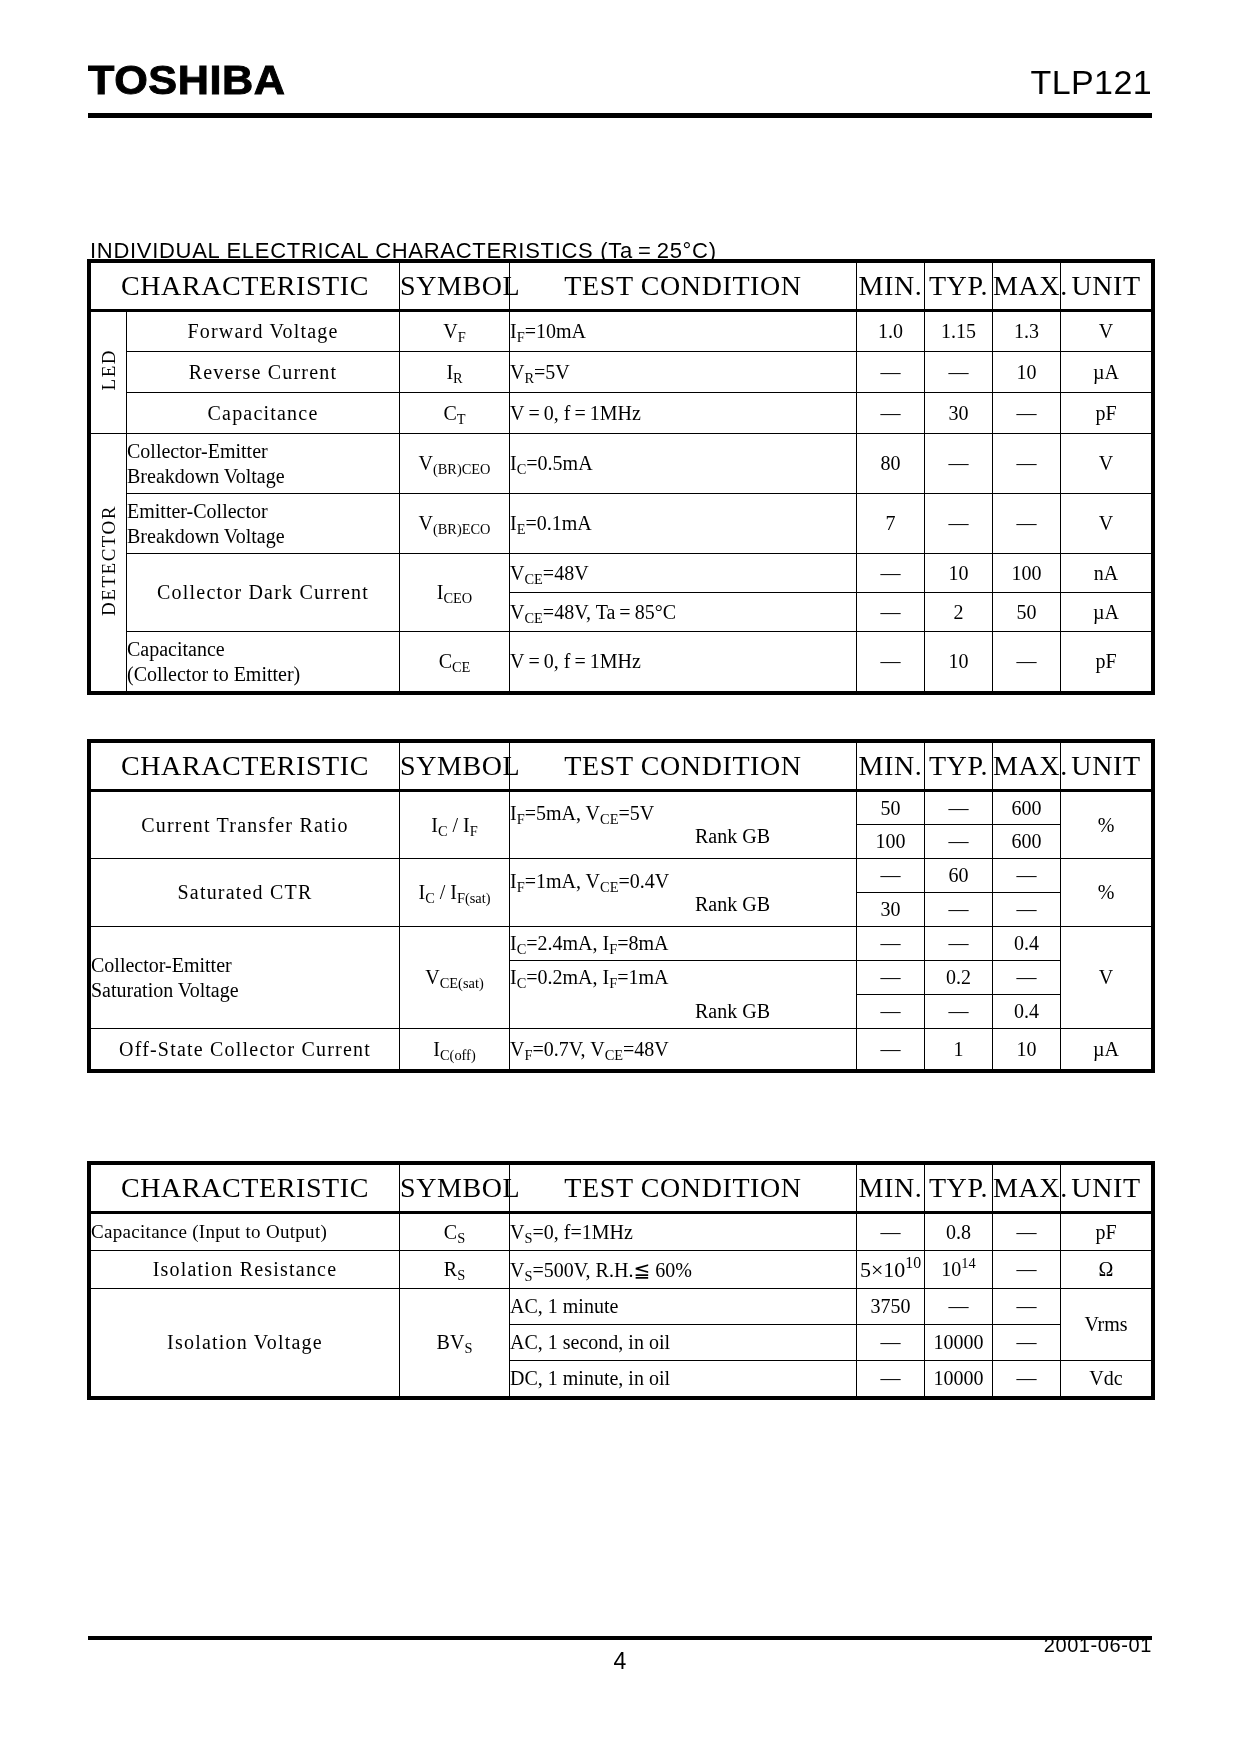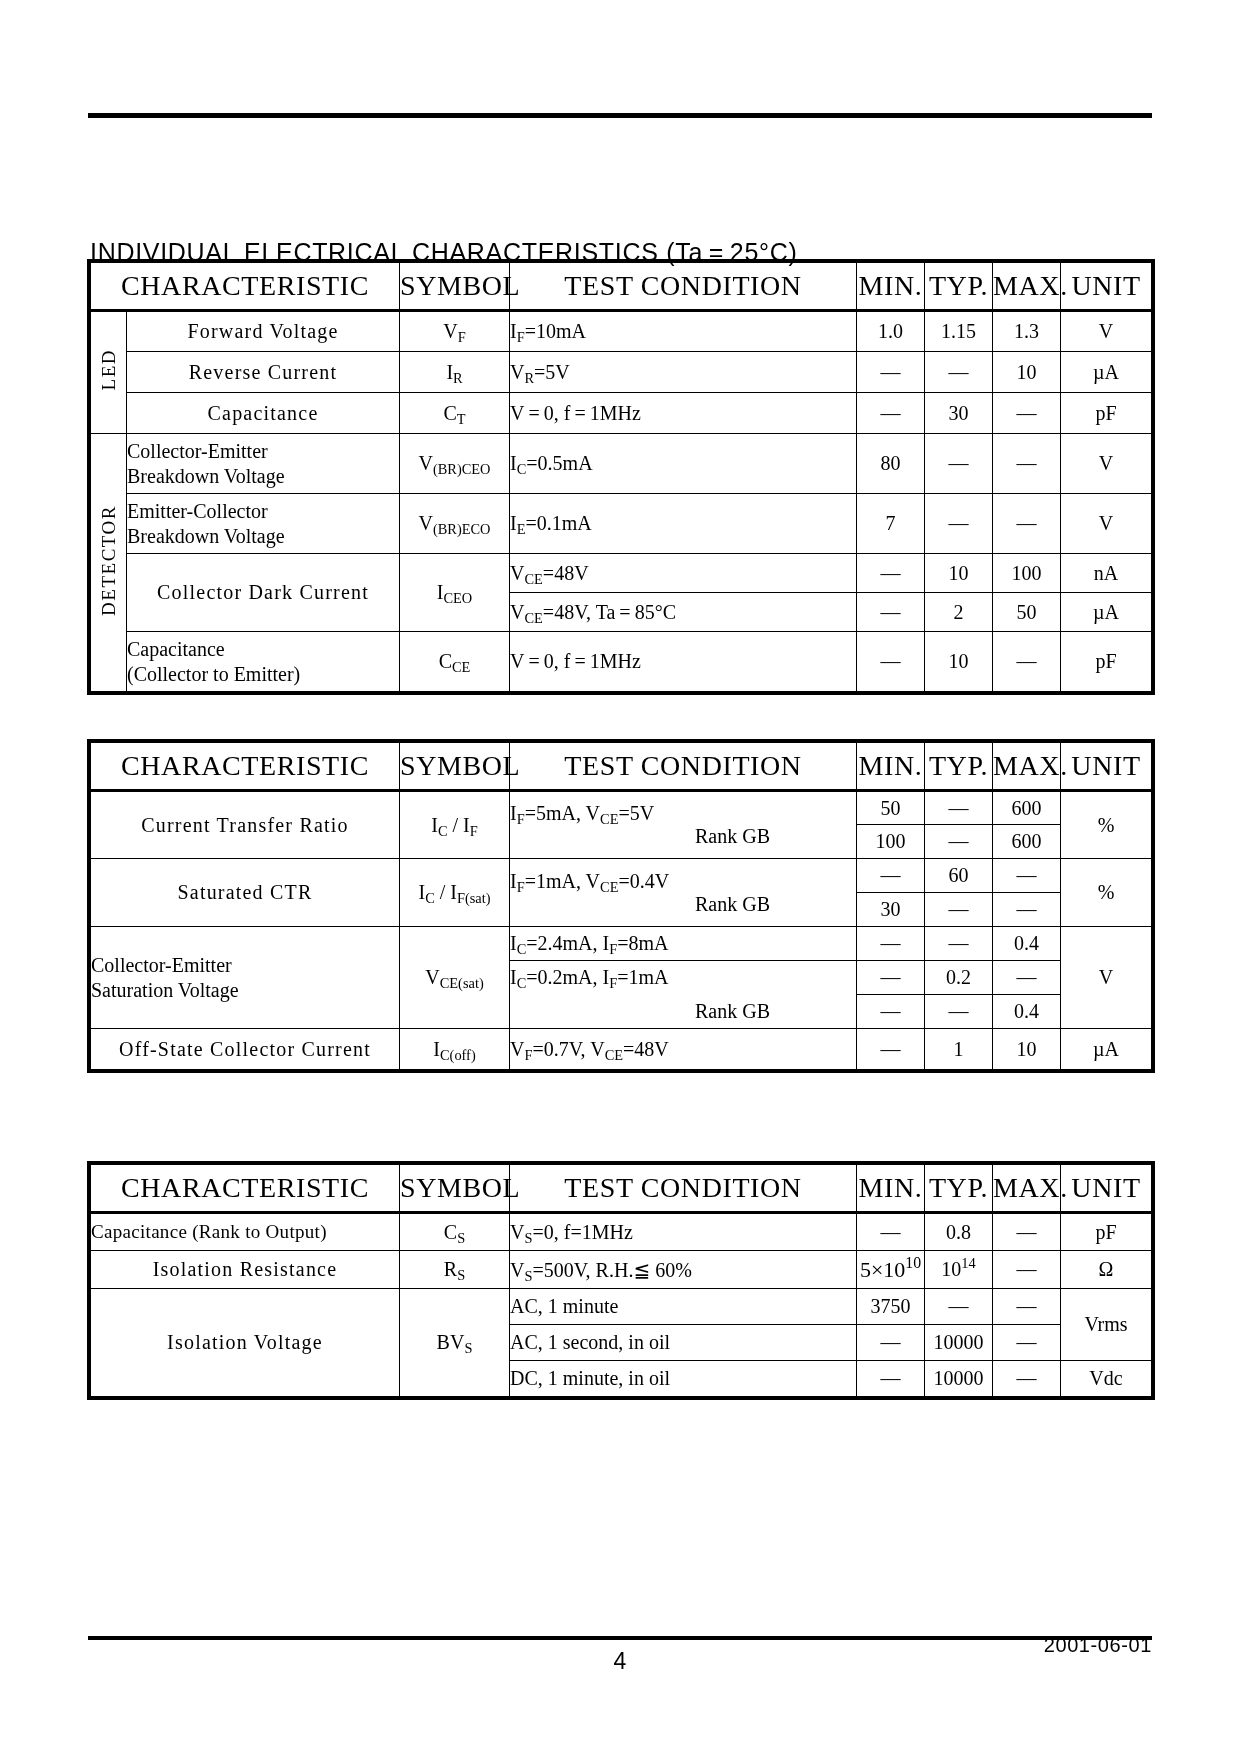--- a/index.html
+++ b/index.html
@@ -54,21 +54,21 @@
     top: 113px;
     width: 1064px;
     height: 5px;
     background: #000;
   }
 
   
   .caption {
     position: absolute;
     font-family: "Liberation Sans", "DejaVu Sans", sans-serif;
-    font-size: 25px;
+    font-size: 22px;
     letter-spacing: 0.7px;
     white-space: nowrap;
   }
 
   
   table.spec {
     position: absolute;
     border-collapse: collapse;
     table-layout: fixed;
     font-size: 20px;
@@ -145,20 +145,24 @@
     font-family: "Liberation Sans", "DejaVu Sans", sans-serif;
     font-size: 20px;
     letter-spacing: 0.6px;
   }
 </style>
 </head>
 <body>
 
 <div class="page">
 
+  <div class="header">
+    <div class="brand">TOSHIBA</div>
+    <div class="partno">TLP121</div>
+  </div>
   <div class="header-rule"></div>
 
   <div class="caption" style="left:90px; top:238px;">INDIVIDUAL ELECTRICAL CHARACTERISTICS (Ta = 25°C)</div>
 
   <table class="spec outer" style="left:90px; top:262px; width:1061px;">
     <colgroup>
       <col style="width:36px">
         <col style="width:273px">
         <col style="width:110px">
       <col style="width:347px">
@@ -373,21 +377,21 @@
         <tr class="hdr">
       <td>CHARACTERISTIC</td>
       <td>SYMBOL</td>
       <td>TEST CONDITION</td>
       <td>MIN.</td>
       <td>TYP.</td>
       <td>MAX.</td>
       <td>UNIT</td>
     </tr>
     <tr style="height:38px;">
-      <td class="cellpad-l" style="font-size:19px; letter-spacing:0.3px;">Capacitance (Rank to Output)</td>
+      <td class="cellpad-l" style="font-size:19px; letter-spacing:0.3px;">Capacitance (Input to Output)</td>
       <td class="ctr nowrap"><span>C</span><sub>S</sub></td>
       <td class="cellpad-l nowrap"><span>V</span><sub>S</sub><span>=0, f=1MHz</span></td>
       <td class="ctr">—</td>
       <td class="ctr">0.8</td>
       <td class="ctr">—</td>
       <td class="ctr">pF</td>
     </tr>
     <tr style="height:38px;">
       <td class="cellpad-l sp">Isolation Resistance</td>
       <td class="ctr nowrap"><span>R</span><sub>S</sub></td>

